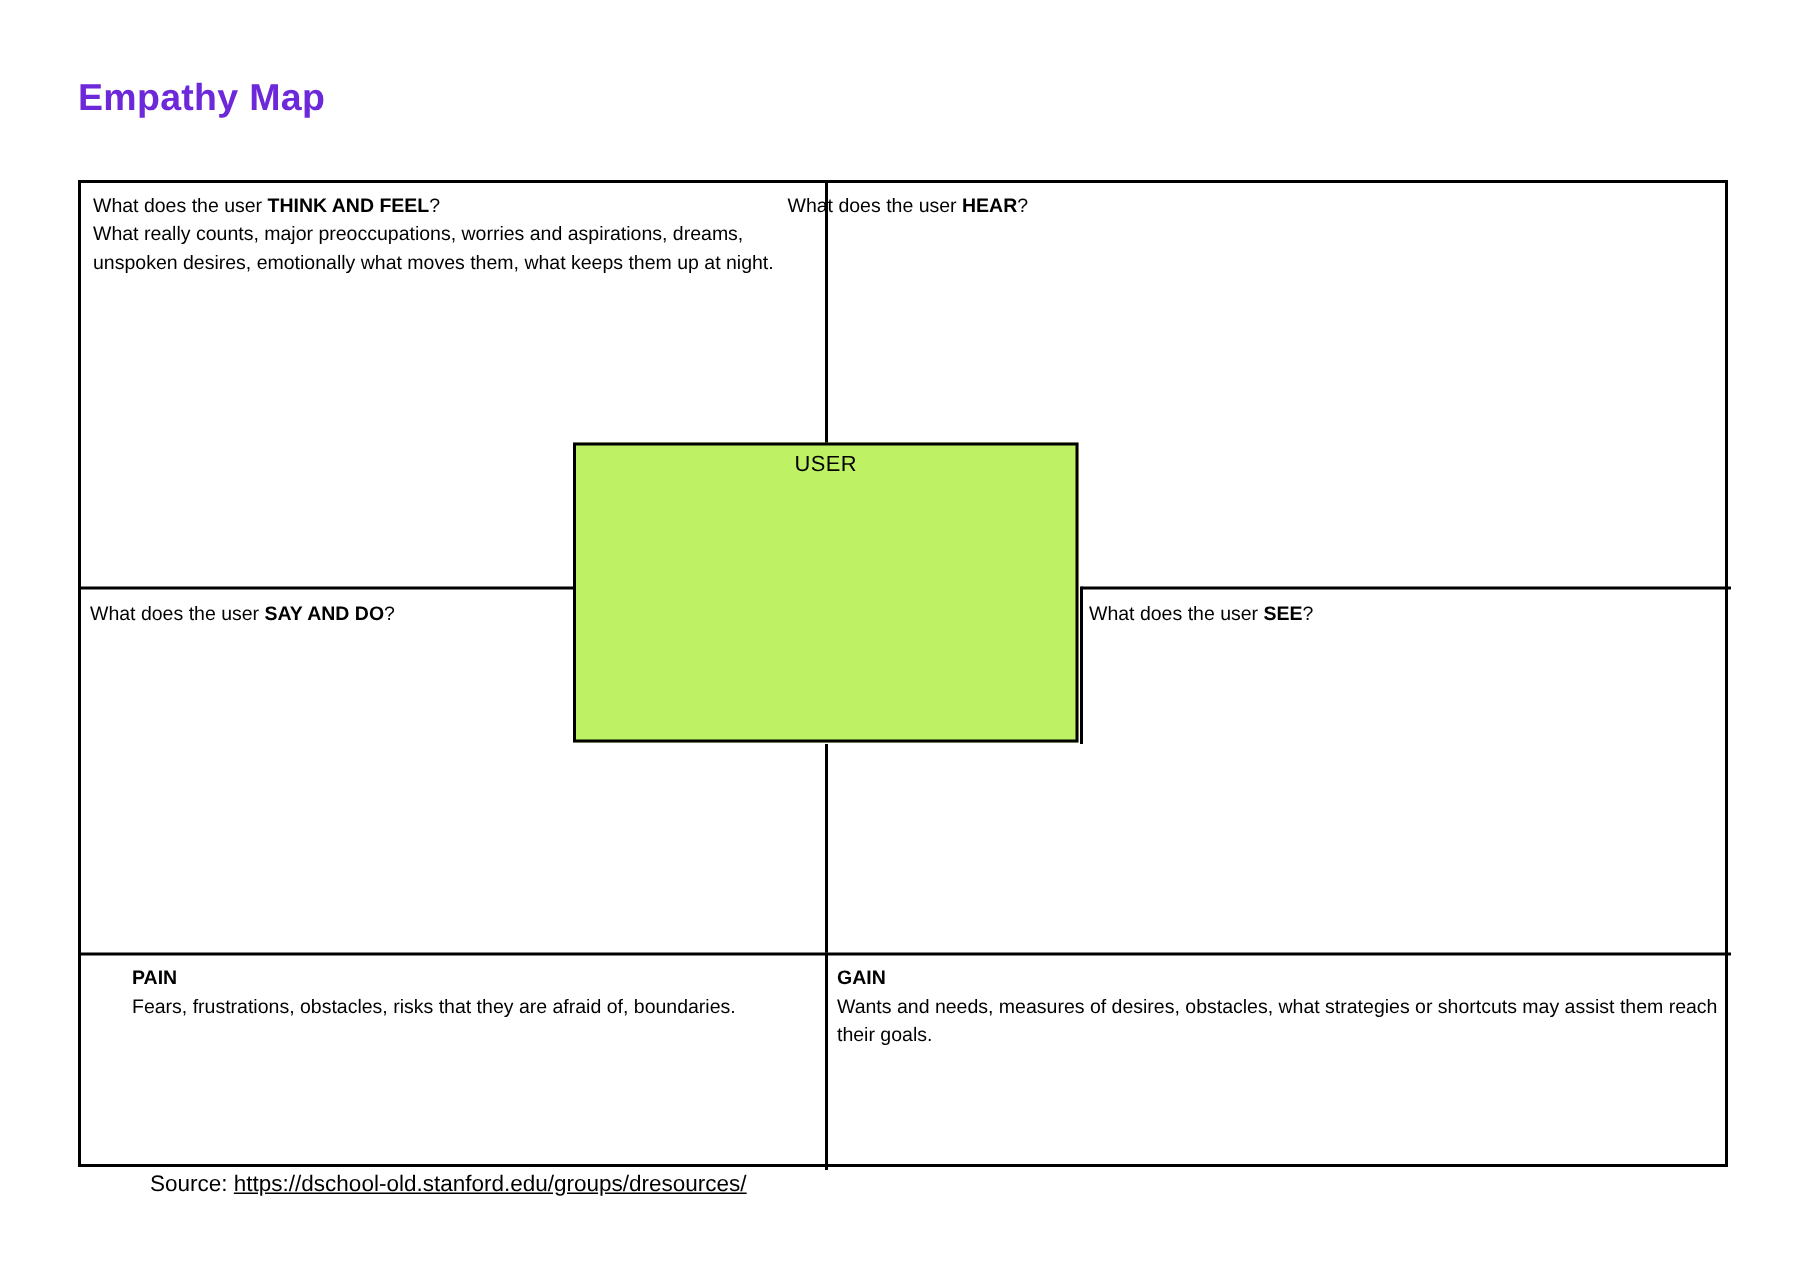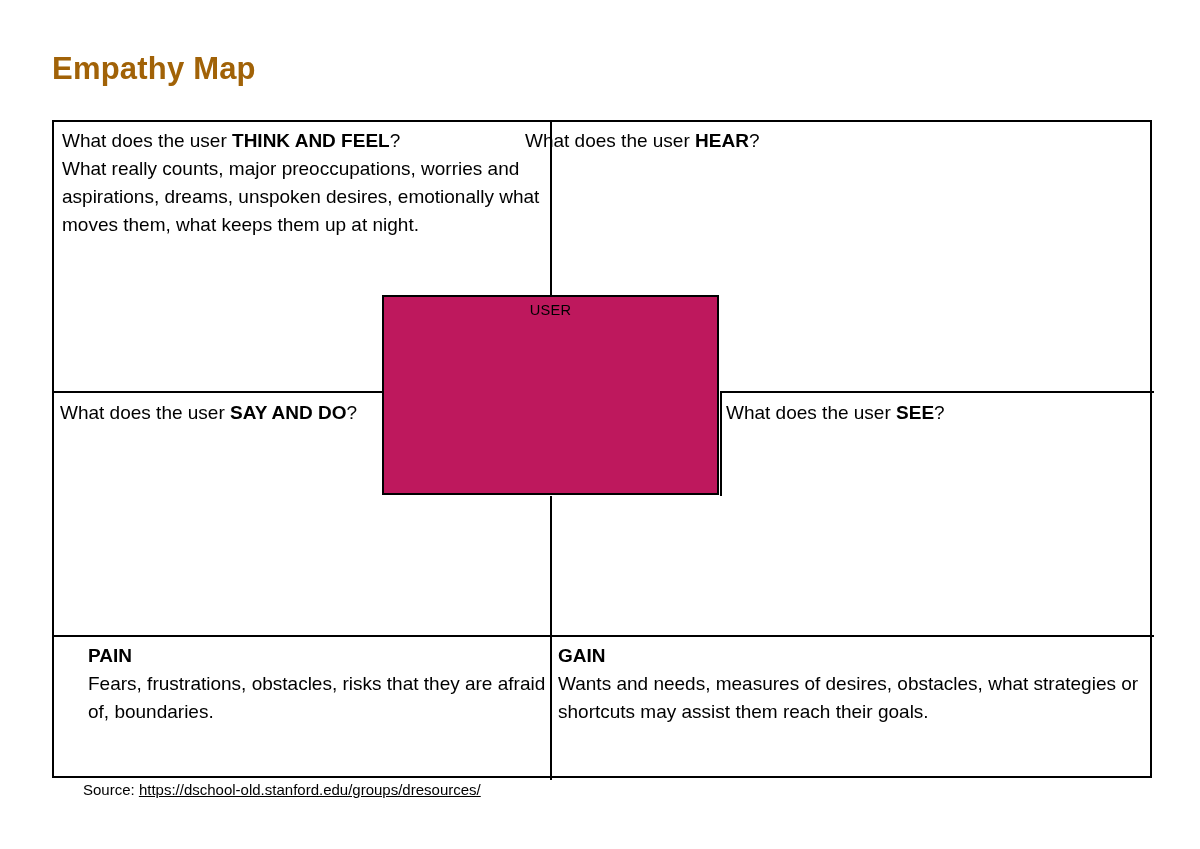--- a/index.html
+++ b/index.html
@@ -14,25 +14,25 @@
     font-family: "Liberation Sans", sans-serif;
     color: #000000;
     overflow: hidden;
   }
 
   
   #page-title {
     position: absolute;
     left: 52px;
     top: 52px;
-    font-size: 31px;
+    font-size: 25px;
     font-weight: bold;
     letter-spacing: 0.2px;
     line-height: 1.1;
-    color: #a16207;
+    color: #6d28d9;
     white-space: nowrap;
   }
 
   
   #map-frame {
     position: absolute;
     left: 52px;
     top: 120px;
     width: 1100px;
     height: 658px;
@@ -65,21 +65,21 @@
   
   #divider-vert-mid    { left: 496px; top: 374px; height: 139px; }
   
   #divider-vert-bottom { left: 496px; top: 513px; height: 145px; }
   
   #divider-vert-see    { left: 666px; top: 269px; height: 105px; }
 
   
   .quadrant {
     position: absolute;
-    font-size: 19px;
+    font-size: 13px;
     line-height: 1.48;
     color: #000000;
   }
   .quadrant .q-heading {
     margin: 0;
     font-weight: normal;
   }
   .quadrant .q-heading .q-key {
     font-weight: bold;
   }
@@ -99,39 +99,39 @@
 
   
   #user-box {
     position: absolute;
     left: 382px;
     top: 295px;
     width: 337px;
     height: 200px;
     border: 2px solid #000000;
     box-sizing: border-box;
-    background: #be185d;
+    background: #bef264;
     z-index: 5;
   }
   #user-box-label {
     position: absolute;
     left: 0;
     right: 0;
     top: 5px;
     text-align: center;
     font-size: 14.6px;
     font-weight: normal;
     letter-spacing: 0.3px;
     color: #000000;
   }
 
   
   #source-line {
     position: absolute;
-    left: 83px;
+    left: 100px;
     top: 779px;
     font-size: 15px;
     line-height: 1.4;
     color: #000000;
     white-space: nowrap;
   }
   #source-url {
     text-decoration: underline;
     color: #000000;
   }

